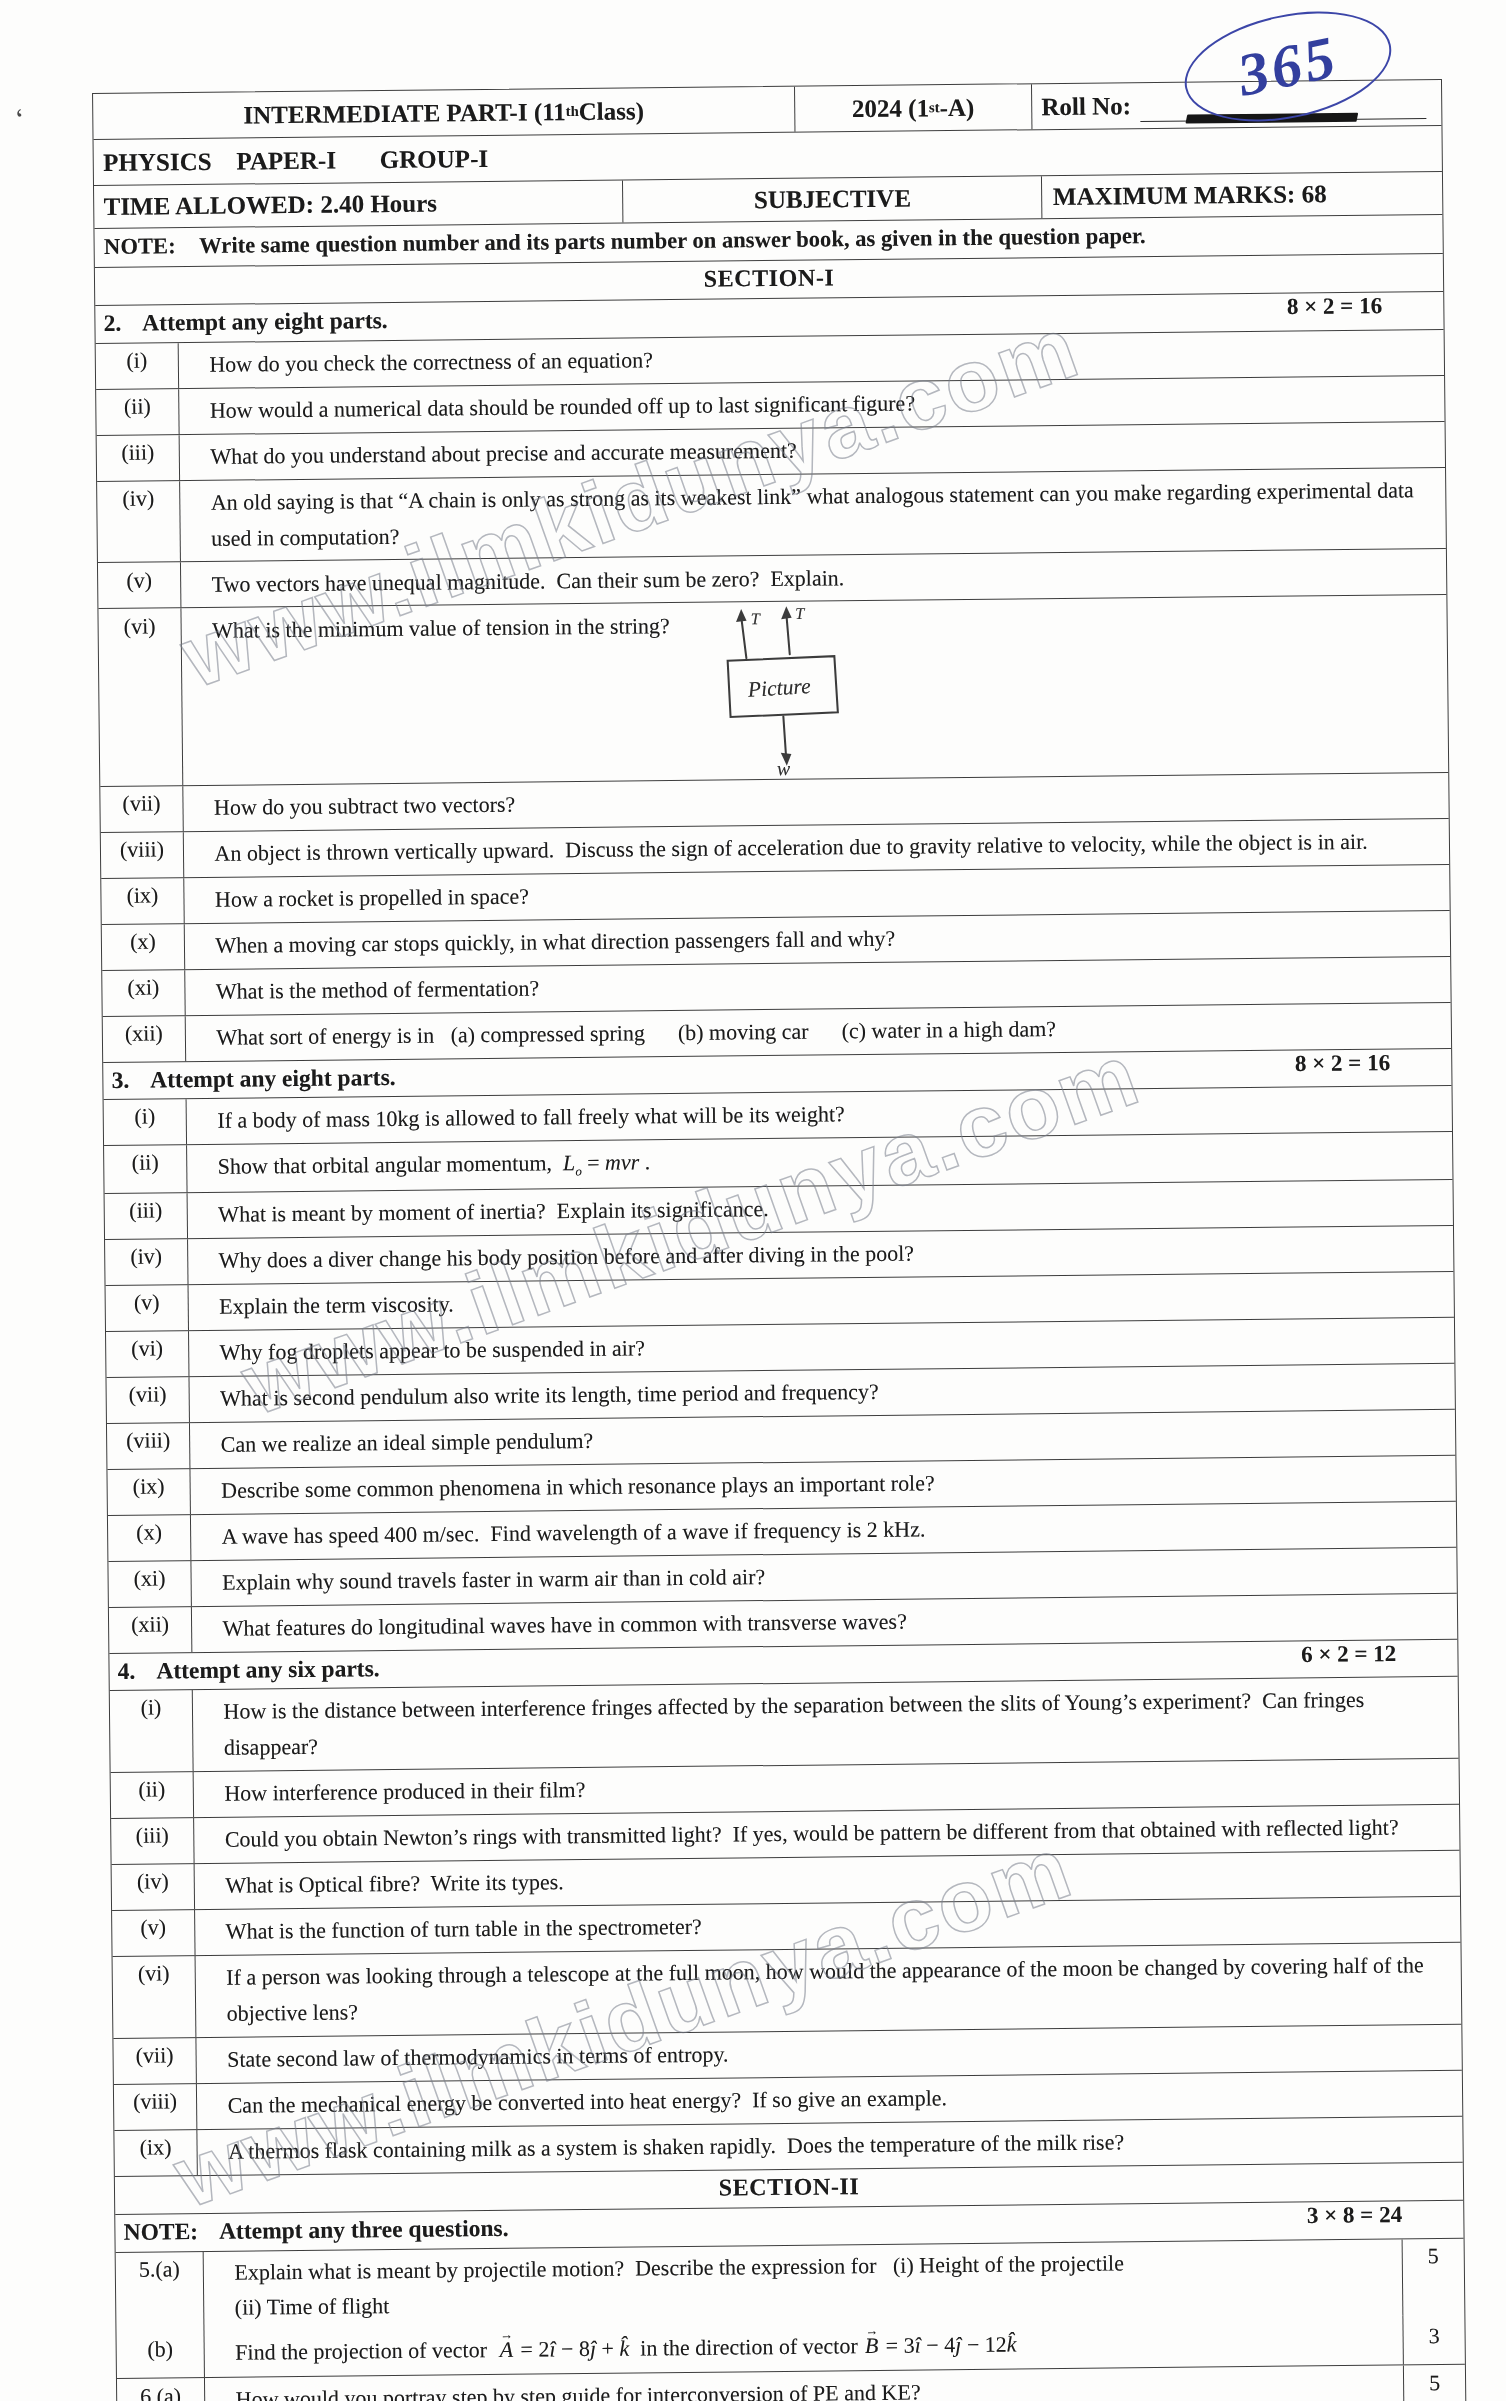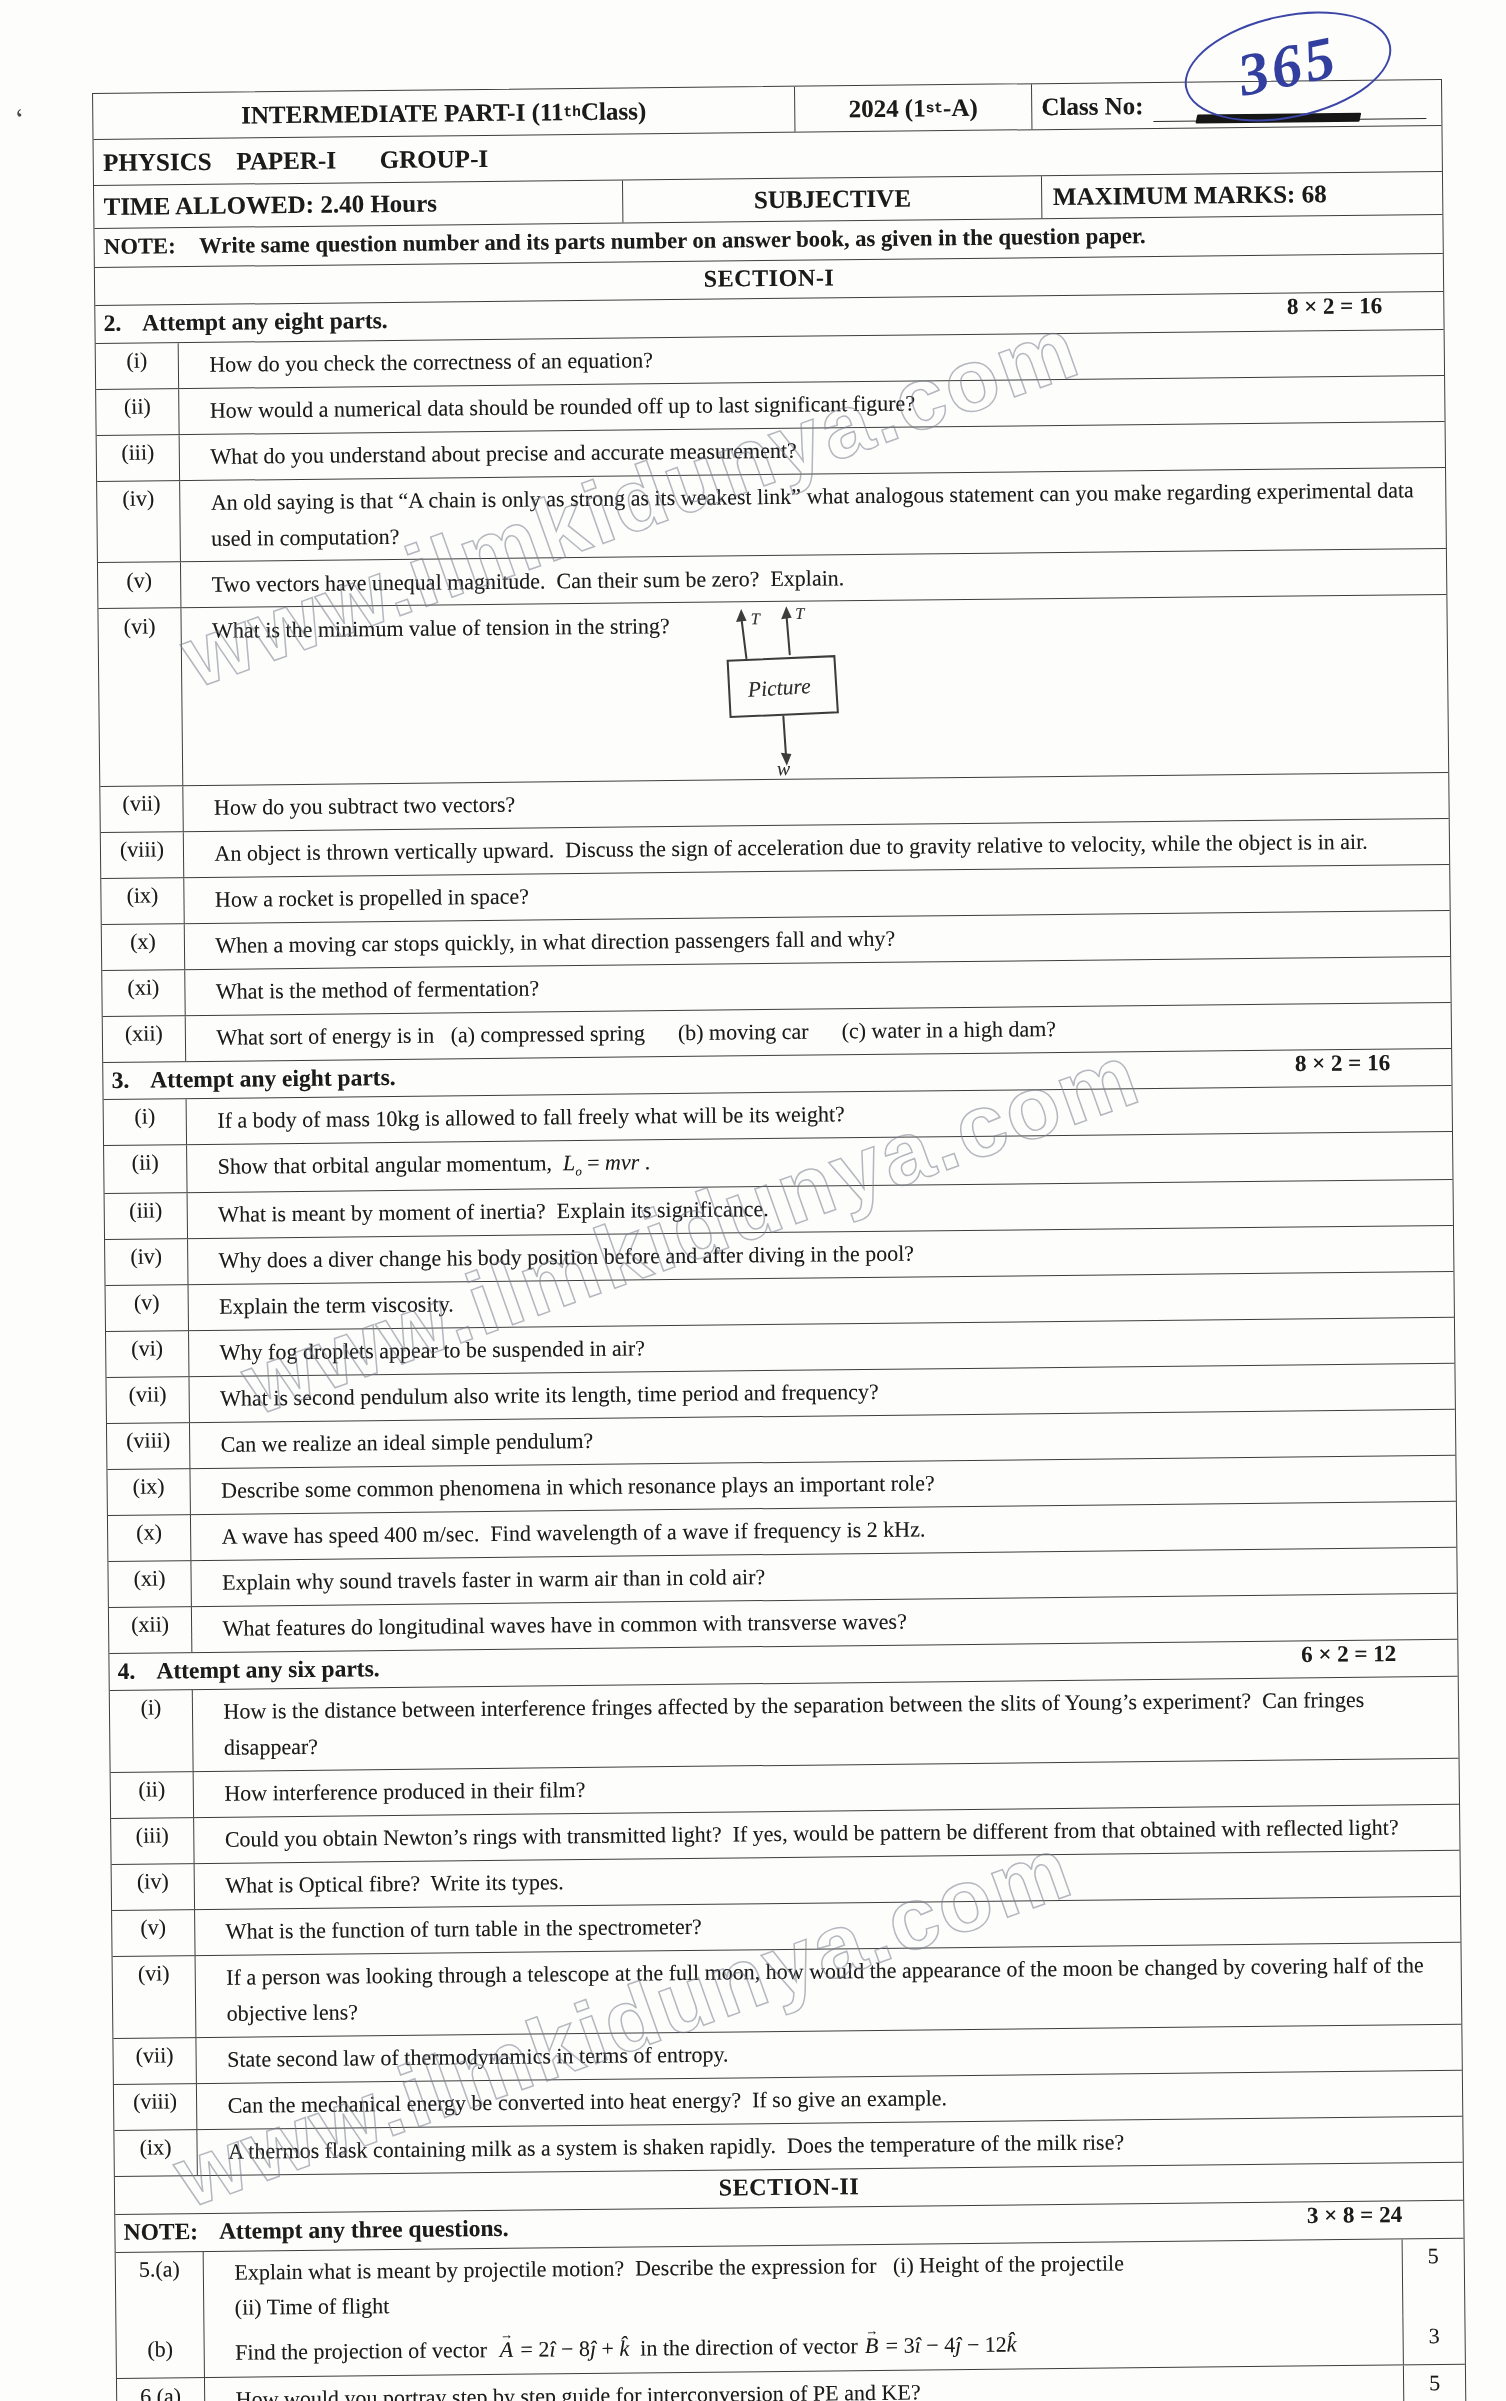--- a/index.html
+++ b/index.html
@@ -40,21 +40,21 @@
   .fig{position:absolute;left:528px;top:1.2px;width:176px;height:173px;}
   
   .s2q{display:grid;grid-template-columns:88px 1fr 62px;border-bottom:1.8px solid #3d3d3d;font-size:22px;}
   .s2num{border-right:1.8px solid #3d3d3d;text-align:center;padding-top:4.7px;}
   .s2text{padding:4.7px 10.6px 3.5px 30.5px;line-height:1.55;}
   .s2text.b{padding-top:8.2px;padding-bottom:7px;}
   .s2mark{border-left:1.8px solid #3d3d3d;text-align:center;padding-top:4.7px;}
   .s2num.b{padding-top:8.2px;}
   .s2mark.b{padding-top:8.2px;}
   
-  sup{font-size:0.58em;font-family:Liberation Mono, monospace;}
+  sup{font-size:0.58em;}
   sub{font-size:0.58em;}
   .vec{position:relative;display:inline-block;margin:0 1.8px;}
   .vec .arr{position:absolute;left:0.6px;top:-0.58em;font-size:0.58em;font-style:normal;}
   .wm{position:absolute;z-index:5;font-family:"Liberation Sans",sans-serif;font-weight:bold;font-size:88px;
       letter-spacing:2.9px;white-space:nowrap;color:rgba(255,255,255,0.01);
       -webkit-text-stroke:1.5px rgba(120,126,138,0.55);transform-origin:left center;pointer-events:none;}
   .wm1{left:88px;top:517px;transform:rotate(-19deg);}
   .wm2{left:141px;top:1245px;transform:rotate(-19deg);}
   .wm3{left:65px;top:2037px;transform:rotate(-19deg);}
   .score{position:absolute;left:1183px;top:15.3px;width:206px;height:99px;border:2.9px solid #3c46a8;border-radius:50%;
@@ -74,21 +74,21 @@
   <div class="wm wm1">www.ilmkidunya.com</div>
   <div class="wm wm2">www.ilmkidunya.com</div>
   <div class="wm wm3">www.ilmkidunya.com</div>
 
   <div class="ptable">
 
     <div class="hrow r1">
       <div class="r1c1 txt">INTERMEDIATE PART-I (11<sup>th</sup> Class)</div>
       <div class="r1c2 txt">2024 (1<sup>st</sup>-A)</div>
       <div class="r1c3">
-        <span class="txt">Class No:</span>
+        <span class="txt">Roll No:</span>
         <span class="rollline">
             <span class="redact"></span>
           </span>
       </div>
     </div>
 
     <div class="hrow r2 txt">PHYSICS&nbsp;&nbsp;&nbsp;&nbsp;PAPER-I&nbsp;&nbsp;&nbsp;&nbsp;&nbsp;&nbsp;&nbsp;GROUP-I</div>
 
     <div class="hrow r3">
       <div class="r3c1 txt">TIME ALLOWED: 2.40 Hours</div>

